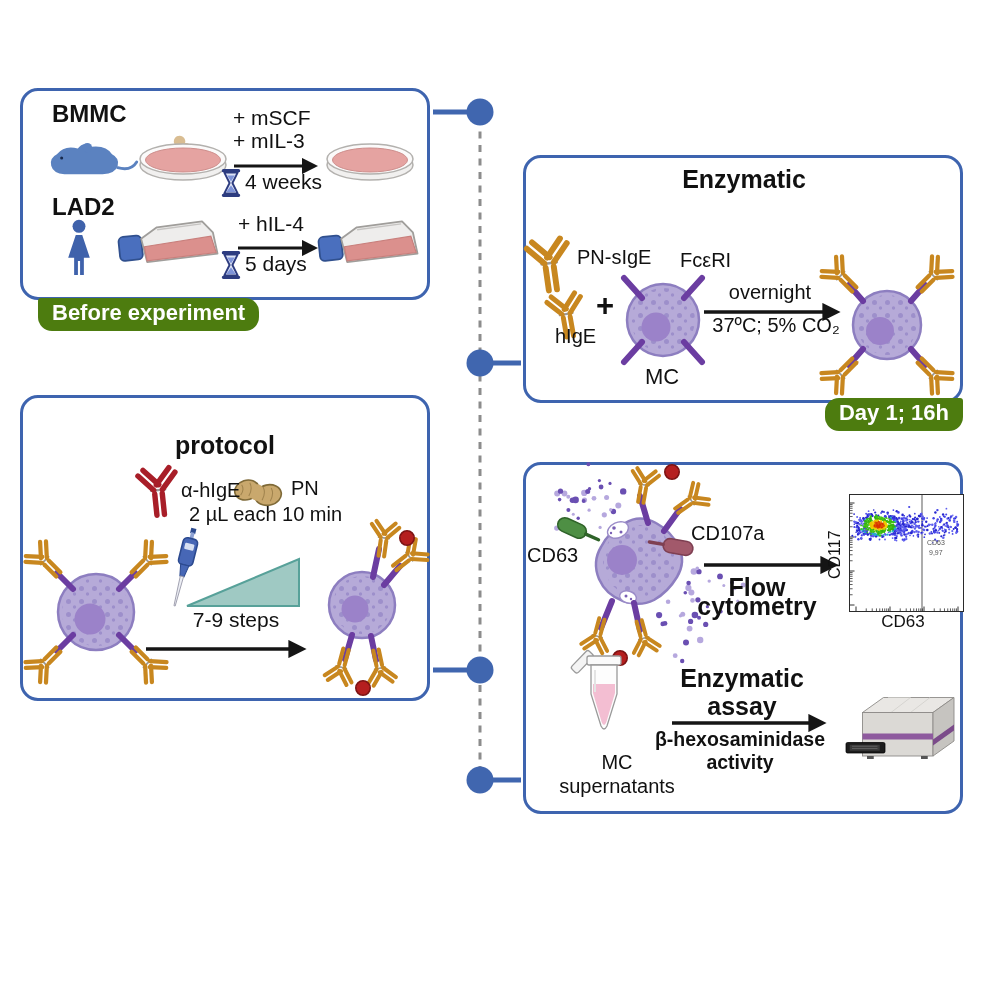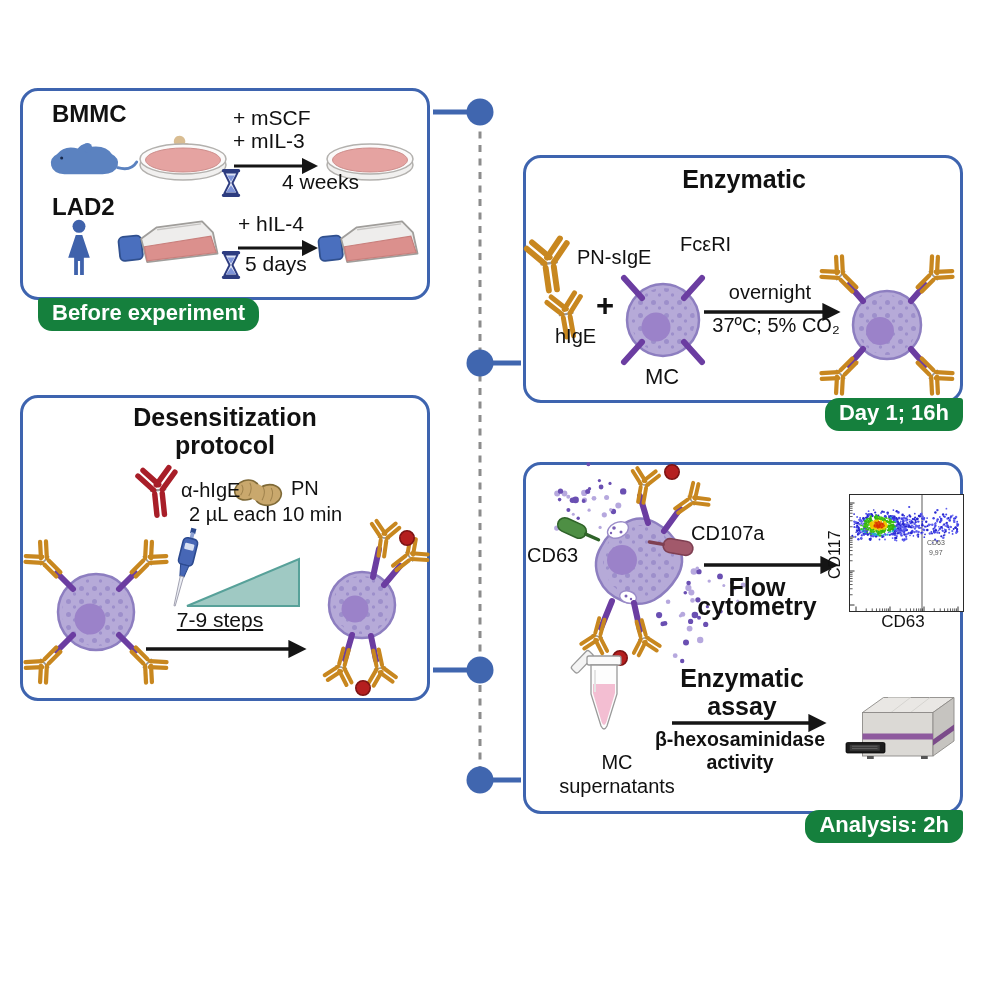--- a/index.html
+++ b/index.html
@@ -1,20 +1,20 @@
 <!DOCTYPE html>
 <html><head>
 <meta charset="utf-8">
 <style>
   html,body{margin:0;padding:0;background:#fff;}
   #stage{position:relative;width:996px;height:996px;background:#fff;overflow:hidden;
          font-family:"Liberation Sans",sans-serif;color:#111;}
   .panel{position:absolute;box-sizing:border-box;border:3px solid #3e64af;border-radius:18px;
          background:transparent;z-index:1;}
-  .badge{position:absolute;background:#15803d;color:#fff;font-weight:bold;font-size:22px;
+  .badge{position:absolute;background:#4d7c0f;color:#fff;font-weight:bold;font-size:22px;
          padding:3px 14px 6px;z-index:4;line-height:1.1;}
   .badge.l{border-radius:3px 14px 14px 14px;}
   .badge.r{border-radius:14px 3px 14px 14px;}
   #art{position:absolute;left:0;top:0;z-index:2;}
   .t{position:absolute;z-index:3;line-height:1.12;white-space:nowrap;}
   .b{font-weight:bold;}
   .c{transform:translateX(-50%);}
   .f20{font-size:20px;} .f21{font-size:21px;} .f22{font-size:22px;}
   .f24{font-size:24px;} .f25{font-size:25px;} .f17{font-size:17px;}
   .plot{position:absolute;left:849px;top:494px;width:113px;height:116px;
@@ -28,21 +28,20 @@
 
 <div id="stage">
 
   <div class="panel" style="left:20px;top:88px;width:410px;height:212px;"></div>
   <div class="panel" style="left:523px;top:155px;width:440px;height:248px;"></div>
   <div class="panel" style="left:20px;top:395px;width:410px;height:306px;"></div>
   <div class="panel" style="left:523px;top:462px;width:440px;height:352px;"></div>
 
   <div class="badge l" style="left:38px;top:298px;">Before experiment</div>
   <div class="badge r" style="right:33px;top:398px;">Day 1; 16h</div>
-  <div class="badge r" style="right:33px;top:810px;">Analysis: 2h</div>
 
   <svg id="art" width="996" height="996" viewBox="0 0 996 996">
     <defs>
       <pattern id="gran" width="13" height="13" patternUnits="userSpaceOnUse">
         <circle cx="3.5" cy="3.5" r="2.5" fill="#9a8cc9"></circle>
         <circle cx="9.5" cy="9" r="1.7" fill="#9a8cc9"></circle>
       </pattern>
       <marker id="ah" viewBox="0 0 10 10" refX="7.5" refY="5" markerWidth="5.5" markerHeight="5.5" orient="auto">
         <path d="M0,0 L10,5 L0,10 Z" fill="#151515"></path>
       </marker>
@@ -1216,40 +1215,39 @@
       </svg>
   </div>
   <div class="gatelbl" style="left:927px;top:539px;">CD63</div>
   <div class="gatelbl" style="left:929px;top:549px;">9,97</div>
   <div class="ylab">CD117</div>
   <div class="t f17 c" style="left:903px;top:612px;">CD63</div>
 
   <div class="t f24 b" style="left:52px;top:101px;">BMMC</div>
   <div class="t f21" style="left:233px;top:106px;">+ mSCF</div>
   <div class="t f21" style="left:233px;top:129px;">+ mIL-3</div>
-  <div class="t f21" style="left:245px;top:170px;margin-left:37px;">4 weeks</div>
+  <div class="t f21" style="left:245px;top:170px;">4 weeks</div>
   <div class="t f24 b" style="left:52px;top:194px;">LAD2</div>
   <div class="t f21" style="left:238px;top:212px;">+ hIL-4</div>
   <div class="t f21" style="left:245px;top:252px;">5 days</div>
 
   <div class="t f25 b c" style="left:744px;top:165px;">Enzymatic</div>
   <div class="t f20" style="left:577px;top:246px;">PN-sIgE</div>
   <div class="t f20" style="left:555px;top:325px;">hIgE</div>
   <div class="t b" style="left:596px;top:289px;font-size:31px;">+</div>
-  <div class="t f20" style="left:680px;top:233px;">FcεRI</div>
+  <div class="t f20" style="left:680px;top:249px;">FcεRI</div>
   <div class="t f22" style="left:645px;top:365px;">MC</div>
   <div class="t f20 c" style="left:770px;top:281px;">overnight</div>
   <div class="t f20 c" style="left:776px;top:314px;">37ºC; 5% CO₂</div>
 
-  <div class="t f25 b c" style="left:225px;top:403px;">Desensitization</div>
   <div class="t f25 b c" style="left:225px;top:431px;">protocol</div>
   <div class="t f20" style="left:181px;top:479px;">α-hIgE</div>
   <div class="t f20" style="left:291px;top:477px;">PN</div>
   <div class="t f20" style="left:189px;top:503px;">2 µL each 10 min</div>
-  <div class="t f21 c" style="left:220px;top:608px;text-decoration:underline;">7-9 steps</div>
+  <div class="t f21 c" style="left:236px;top:608px;">7-9 steps</div>
 
   <div class="t f20" style="left:527px;top:544px;">CD63</div>
   <div class="t f20" style="left:691px;top:522px;">CD107a</div>
   <div class="t f25 b c" style="left:757px;top:573px;">Flow</div>
   <div class="t f25 b c" style="left:757px;top:592px;">cytometry</div>
   <div class="t f20 c" style="left:617px;top:751px;">MC</div>
   <div class="t f20 c" style="left:617px;top:775px;">supernatants</div>
   <div class="t f25 b c" style="left:742px;top:664px;">Enzymatic</div>
   <div class="t f25 b c" style="left:742px;top:692px;">assay</div>
   <div class="t b c" style="left:740px;top:729px;font-size:19.5px;">β-hexosaminidase</div>

